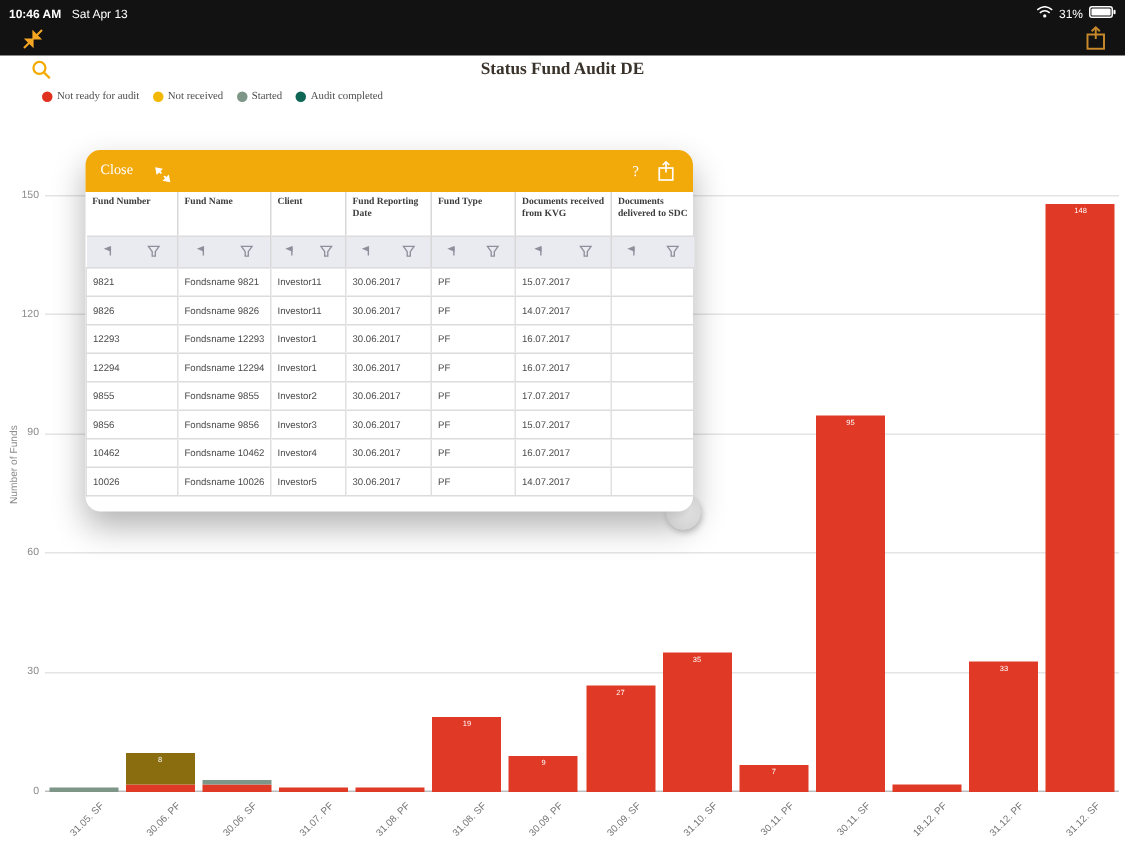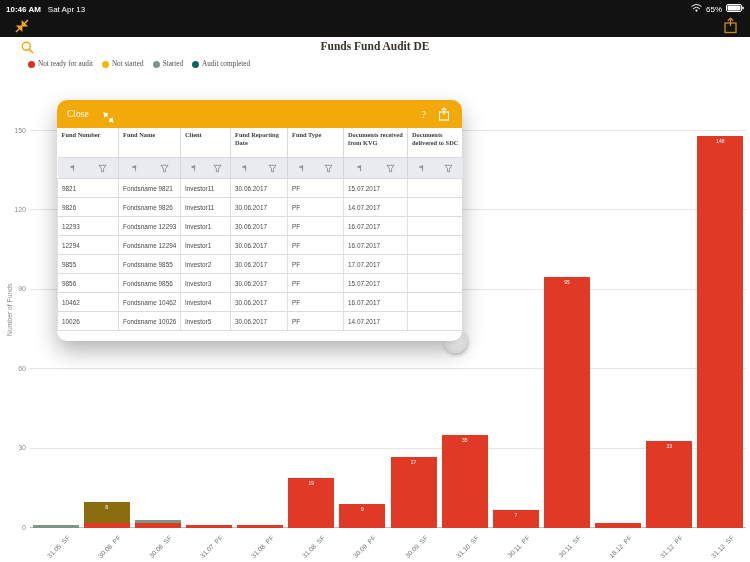--- a/index.html
+++ b/index.html
@@ -81,21 +81,21 @@
       <span>Sat Apr 13</span>
     </div>
     <div class="statusright">
       <span>
         <svg width="11" height="8" viewBox="0 0 11 8">
             <path d="M0.5 2.6 Q5.5 -1.6 10.5 2.6" fill="none" stroke="#fff" stroke-width="1"></path>
             <path d="M2.2 4.6 Q5.5 1.8 8.8 4.6" fill="none" stroke="#fff" stroke-width="1"></path>
             <circle cx="5.5" cy="6.6" r="1.1" fill="#fff"></circle>
           </svg>
       </span>
-      <span>65%</span>
+      <span>31%</span>
       <span>
         <svg width="18" height="8" viewBox="0 0 18 8">
             <rect x="0.5" y="0.5" width="15" height="7" rx="1.5" fill="none" stroke="#fff"></rect>
             <rect x="1.6" y="1.6" width="12.8" height="4.8" rx="0.8" fill="#fff"></rect>
             <rect x="16.3" y="2.5" width="1.4" height="3" rx="0.7" fill="#fff"></rect>
           </svg>
       </span>
     </div>
   </div>
 
@@ -123,30 +123,30 @@
 </div>
 
 <div class="search-btn">
   <svg width="13" height="13" viewBox="0 0 13 13">
       <g fill="none" stroke="#F2A900" stroke-width="1.5">
         <circle cx="5.3" cy="5.3" r="4"></circle>
         <line x1="8.4" y1="8.4" x2="12.2" y2="12.2"></line>
       </g>
     </svg>
 </div>
-<div class="page-title serif">Funds Fund Audit DE</div>
+<div class="page-title serif">Status Fund Audit DE</div>
 
 <div class="legend">
     <div class="legend-item">
       <span class="legend-dot" style="background: rgb(224, 48, 30);"></span>
       <span class="legend-label">Not ready for audit</span>
     </div>
     <div class="legend-item">
       <span class="legend-dot" style="background: rgb(242, 184, 0);"></span>
-      <span class="legend-label">Not started</span>
+      <span class="legend-label">Not received</span>
     </div>
     <div class="legend-item">
       <span class="legend-dot" style="background: rgb(125, 150, 135);"></span>
       <span class="legend-label">Started</span>
     </div>
     <div class="legend-item">
       <span class="legend-dot" style="background: rgb(14, 102, 85);"></span>
       <span class="legend-label">Audit completed</span>
     </div>
   </div>

